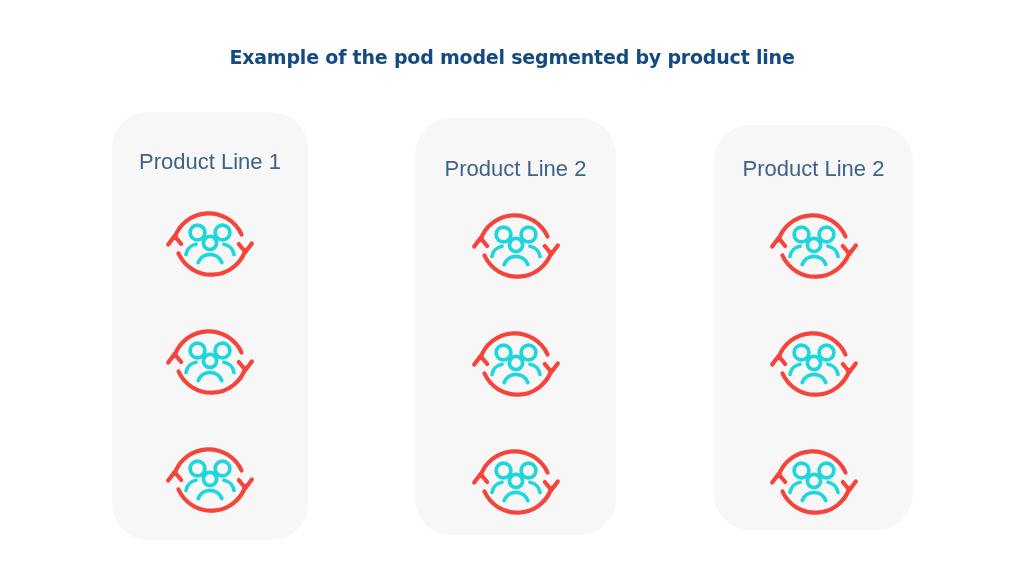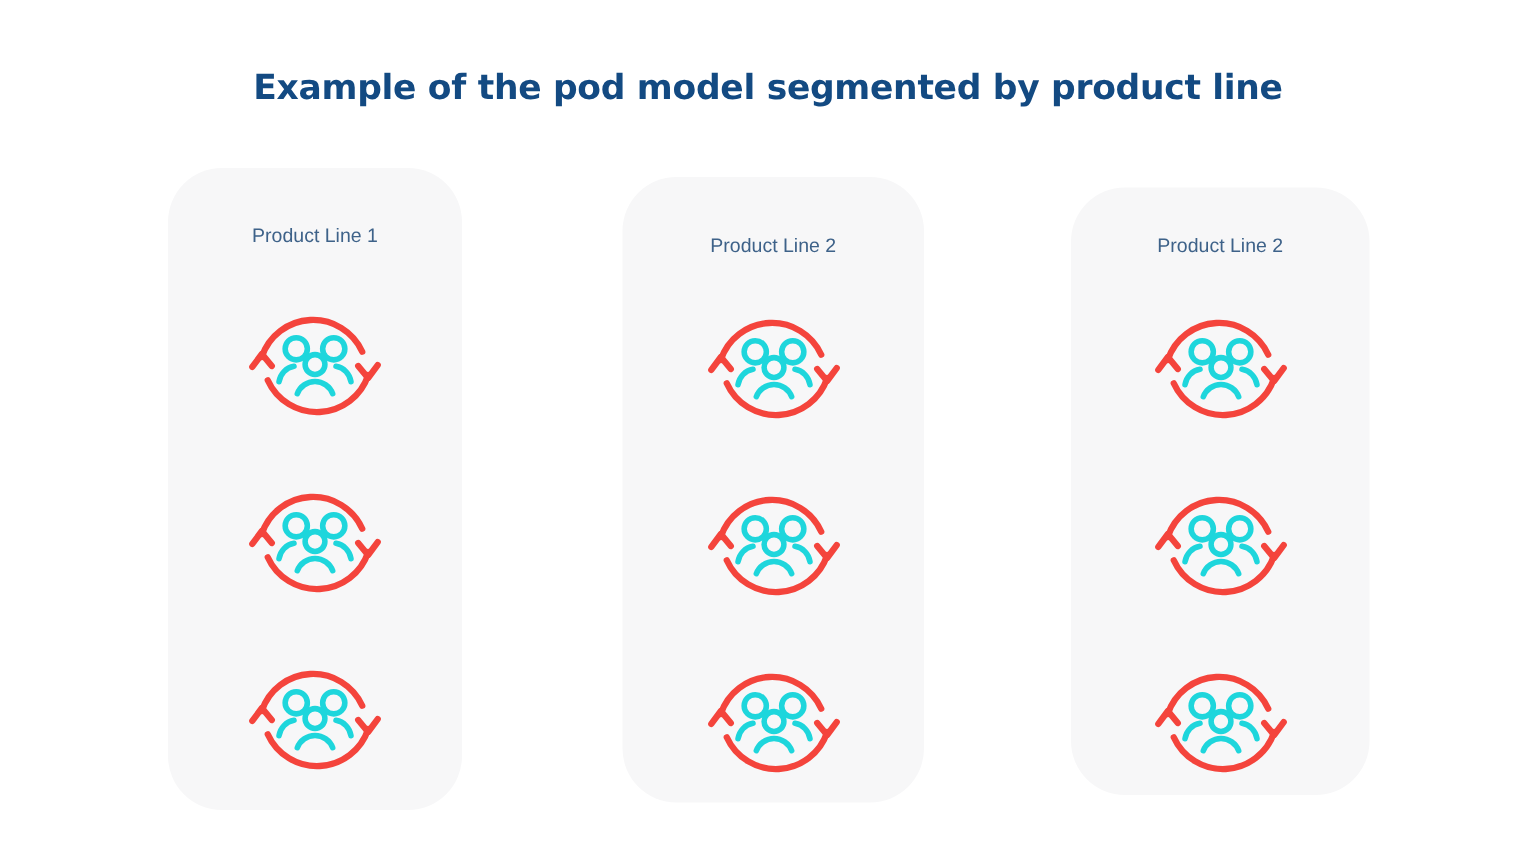--- a/index.html
+++ b/index.html
@@ -23,21 +23,21 @@
   }
 
   
   .title {
     position: absolute;
     left: 0;
     top: 46px;
     width: 1024px;
     text-align: center;
     font-family: "DejaVu Sans", sans-serif;
-    font-size: 23px;
+    font-size: 19px;
     font-weight: 700;
     letter-spacing: -0.2px;
     color: #134A82;
     white-space: nowrap;
   }
 
   
   .card {
     position: absolute;
     background: #F7F7F8;
@@ -47,21 +47,21 @@
   .card-1 { left: 112px; top: 112px; width: 196px; height: 428px; }
   .card-2 { left: 415px; top: 118px; width: 201px; height: 417px; text-decoration: underline; }
   .card-3 { left: 714px; top: 125px; width: 199px; height: 405px; }
 
   .card-label {
     position: absolute;
     left: 0;
     width: 100%;
     text-align: center;
     font-family: "Liberation Sans", sans-serif;
-    font-size: 13px;
+    font-size: 22px;
     font-weight: 400;
     color: #3E6289;
     white-space: nowrap;
   }
   .card-1 .card-label { top: 37px; }
   .card-2 .card-label { top: 38px; }
   .card-3 .card-label { top: 31px; }
 
   
   .pod-stack {

